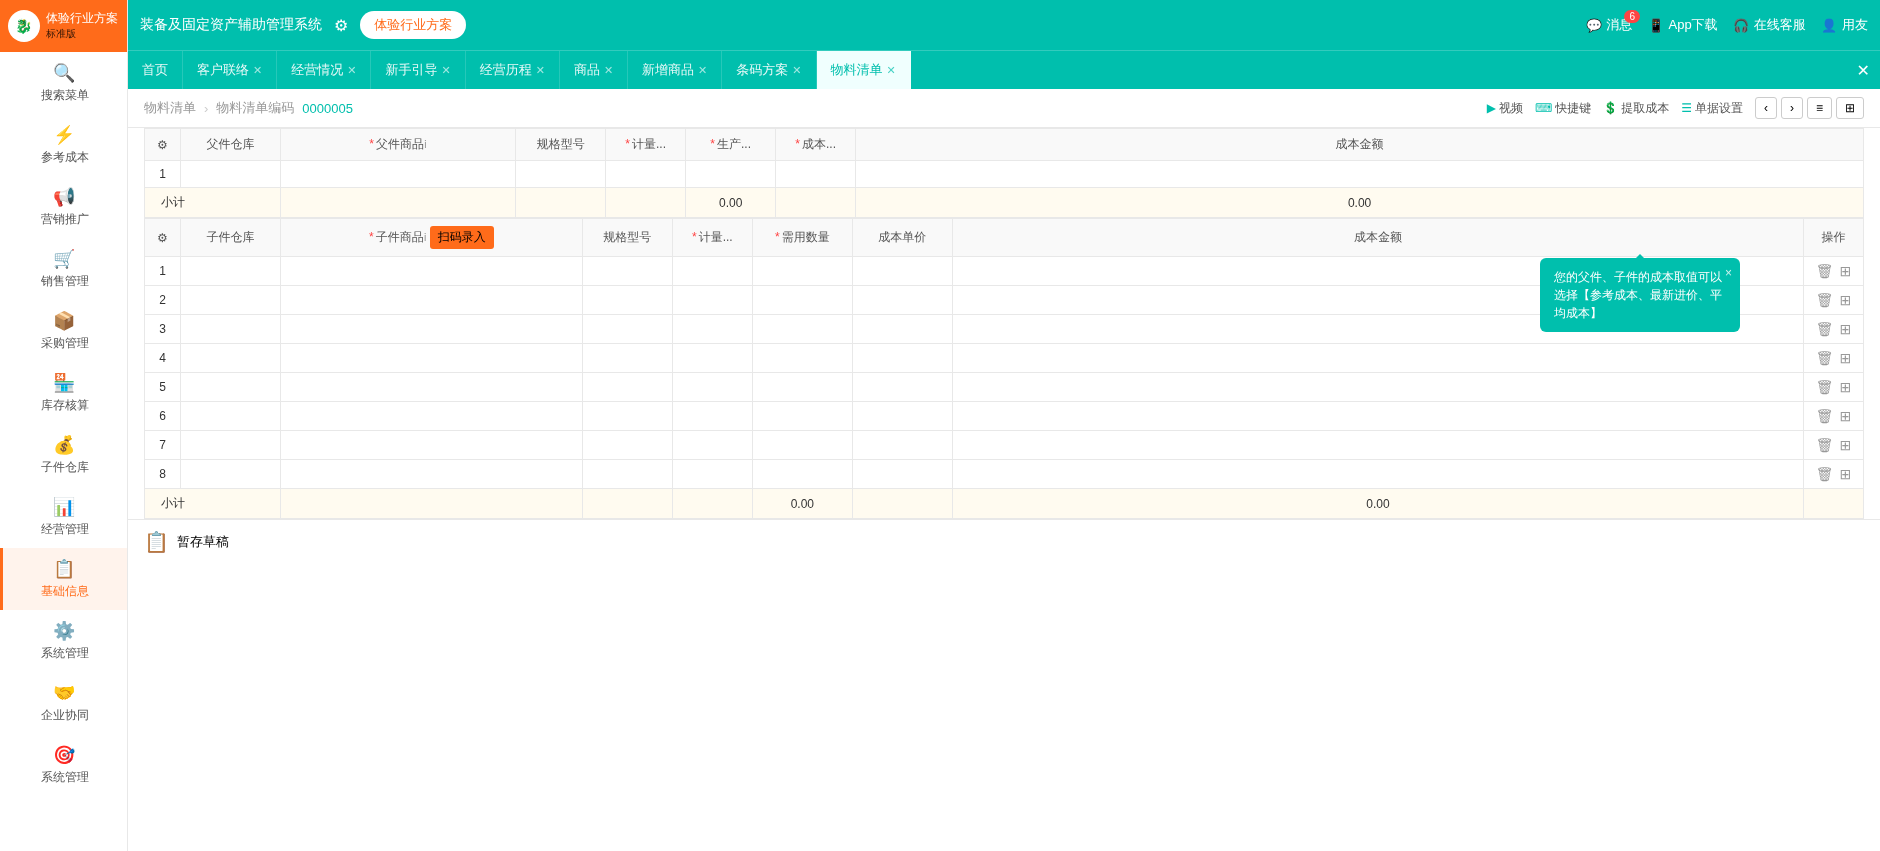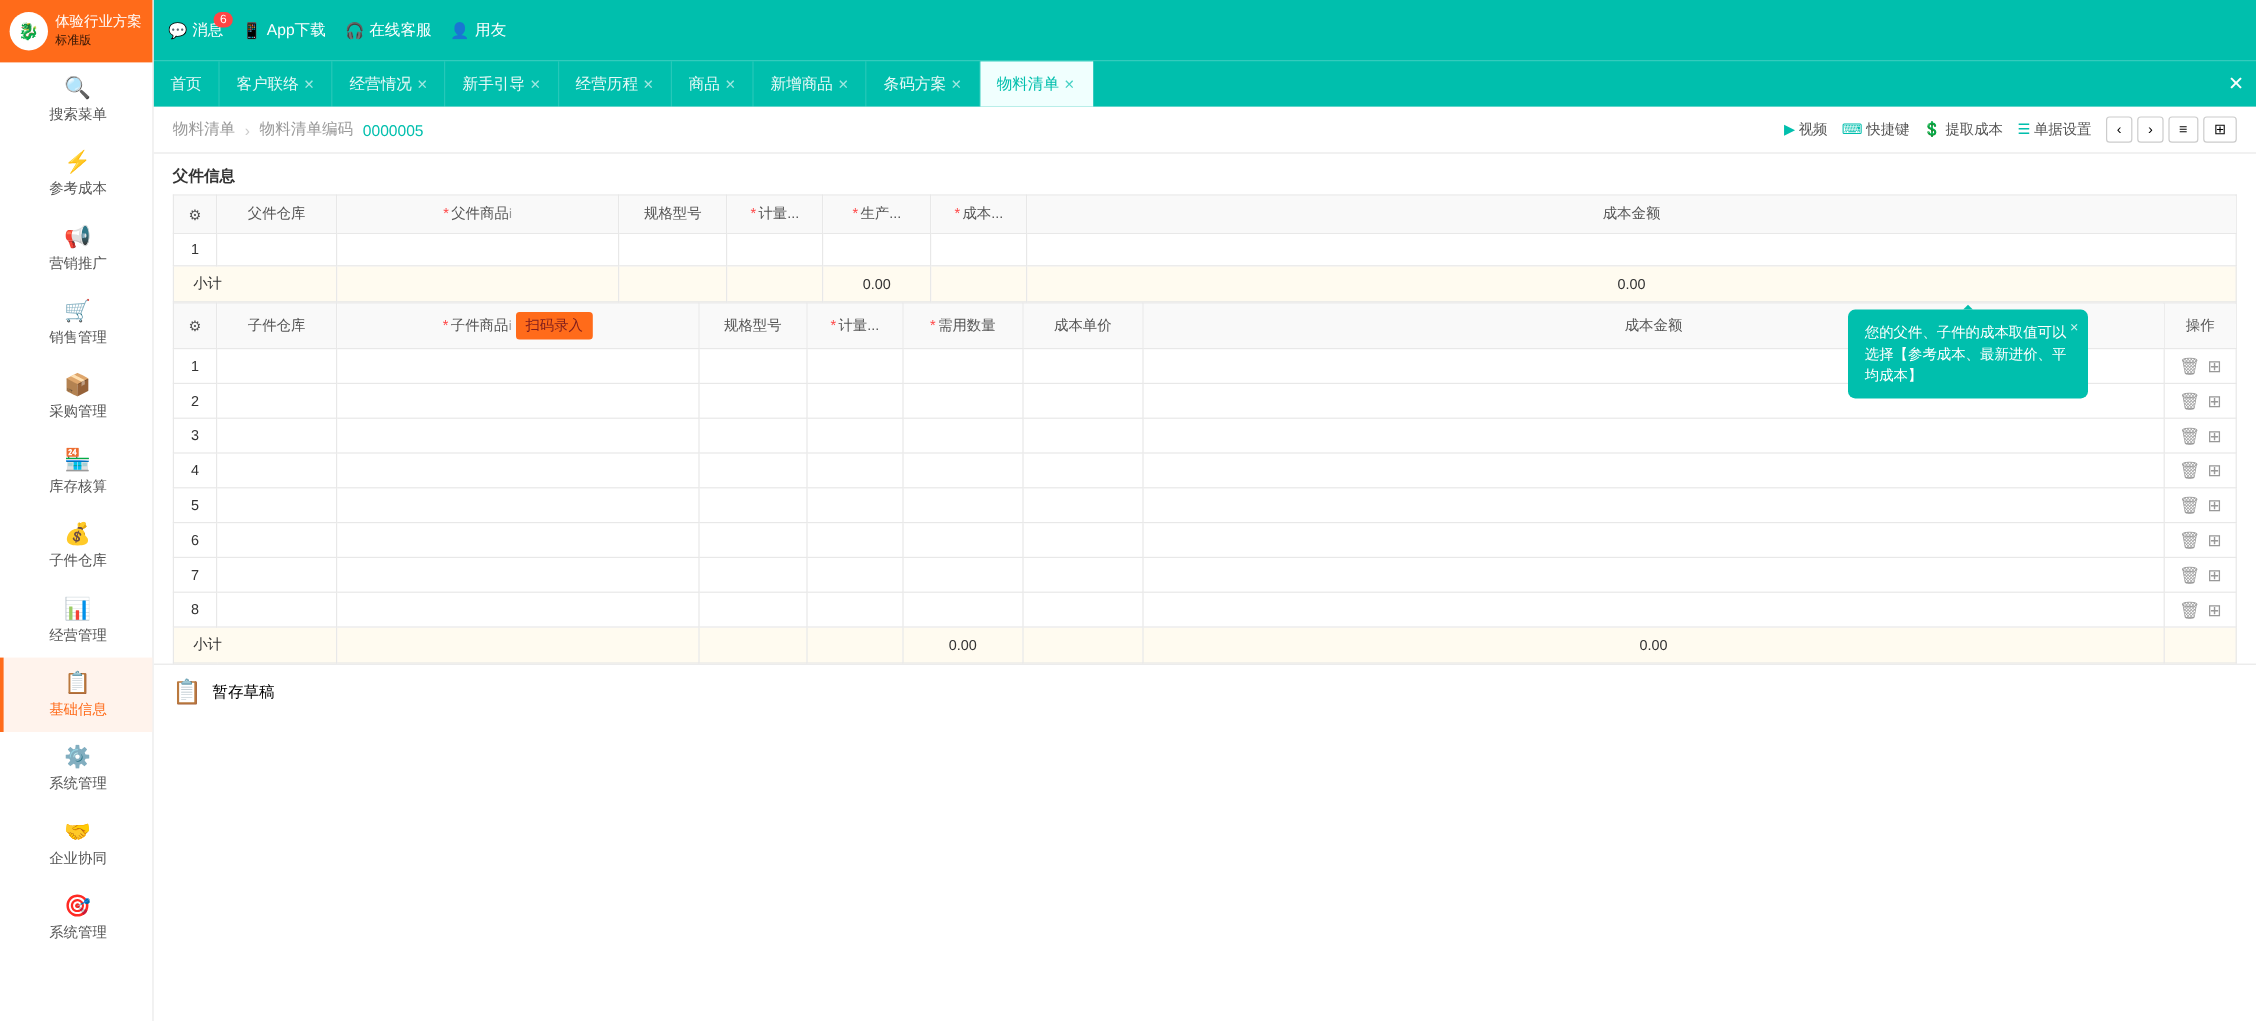--- a/index.html
+++ b/index.html
@@ -191,21 +191,21 @@
       font-weight: 500;
       margin-top: 45px;
     }
     .required { color: #f44; margin-right: 2px; }
     .settings-col { width: 36px; background: #f9f9f9; }
     .table-container { padding: 0 16px 0; }
 
     
     .scan-btn {
       background: #ff6b1a;
-      color: #7f1d1d;
+      color: #000000;
       border: none;
       border-radius: 3px;
       padding: 3px 8px;
       font-size: 12px;
       cursor: pointer;
     }
 
     
     .action-icons { display: flex; align-items: center; justify-content: center; gap: 6px; }
     .action-icon { color: #999; cursor: pointer; font-size: 14px; }
@@ -327,20 +327,25 @@
   </div>
   <div class="sidebar-item">
     <span class="sidebar-item-icon">🎯</span>
     <span>系统管理</span>
   </div>
 </div>
 
 <div class="main">
 
   <div class="top-header">
+    <div class="top-header-left">
+      <span class="system-title">装备及固定资产辅助管理系统</span>
+      <button class="settings-btn">⚙</button>
+      <button class="experience-btn">体验行业方案</button>
+    </div>
     <div class="top-header-right">
       <div class="header-action">
         <span>💬</span>
         <span>消息</span>
         <span class="badge">6</span>
       </div>
       <div class="header-action">
         <span>📱</span>
         <span>App下载</span>
       </div>
@@ -429,21 +434,20 @@
     </div>
 
     <div style="position:relative;">
       <div class="tooltip-box">
         <span class="tooltip-close">×</span>
         <span>您的父件、子件的成本取值可以选择【参考成本、最新进价、平均成本】</span>
       </div>
     </div>
 
     <div class="table-section">
-      <div class="section-title">父件信息</div>
       <div class="table-container">
         <table class="data-table">
           <thead>
             <tr>
               <th class="col-settings-th settings-col">⚙</th>
               <th class="col-warehouse">
                 <span>父件仓库</span>
               </th>
               <th class="col-product">
                 <span class="required">*</span><span>父件商品</span><span style="color:#999;font-size:11px;">ℹ</span>

